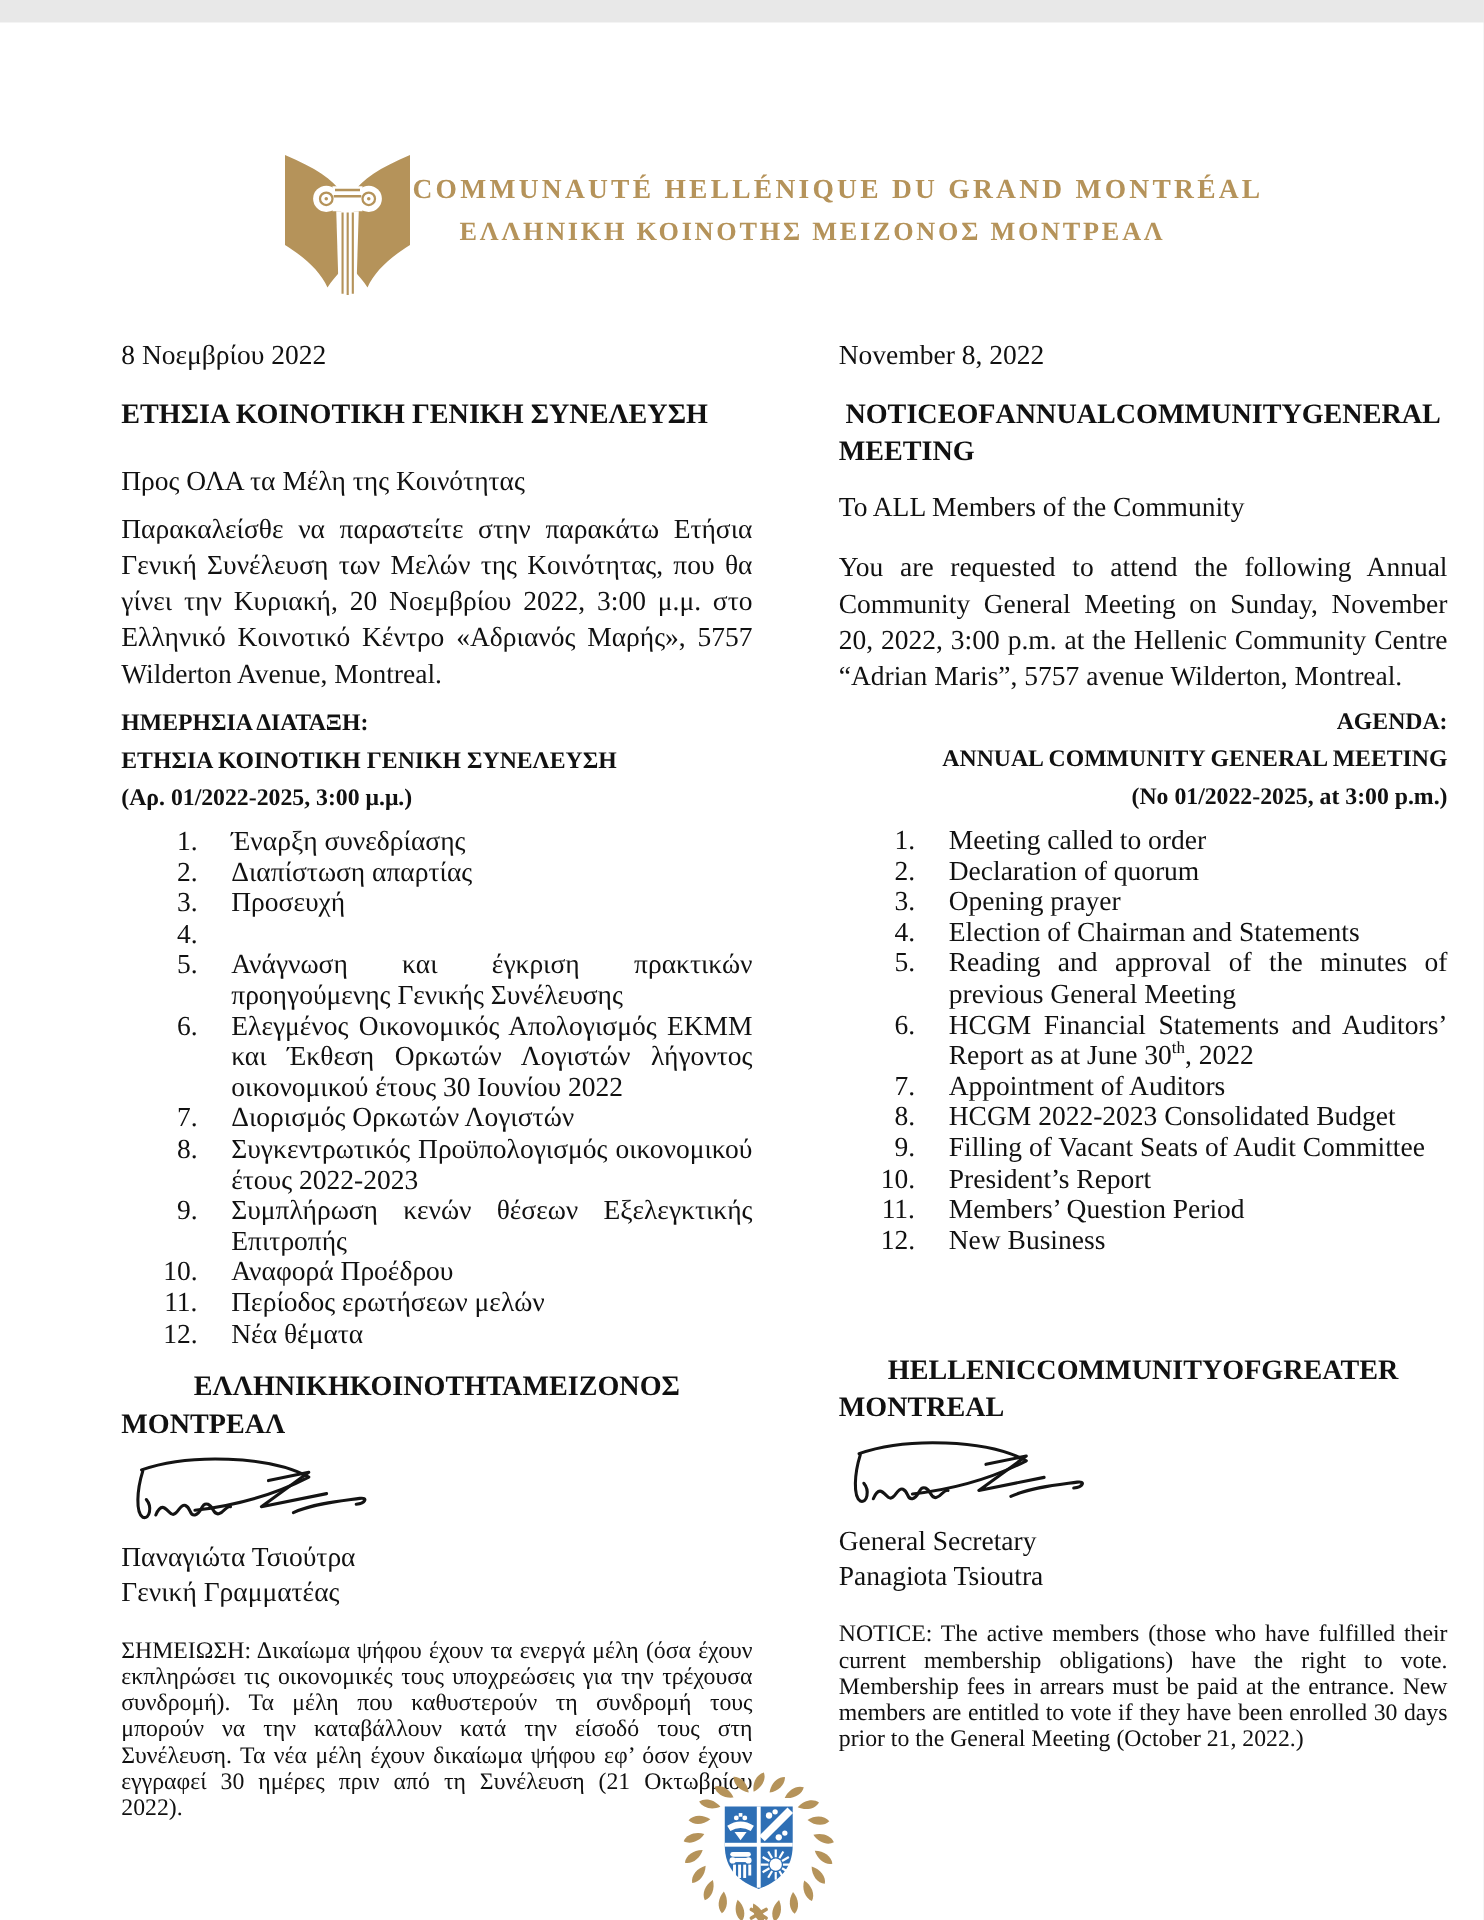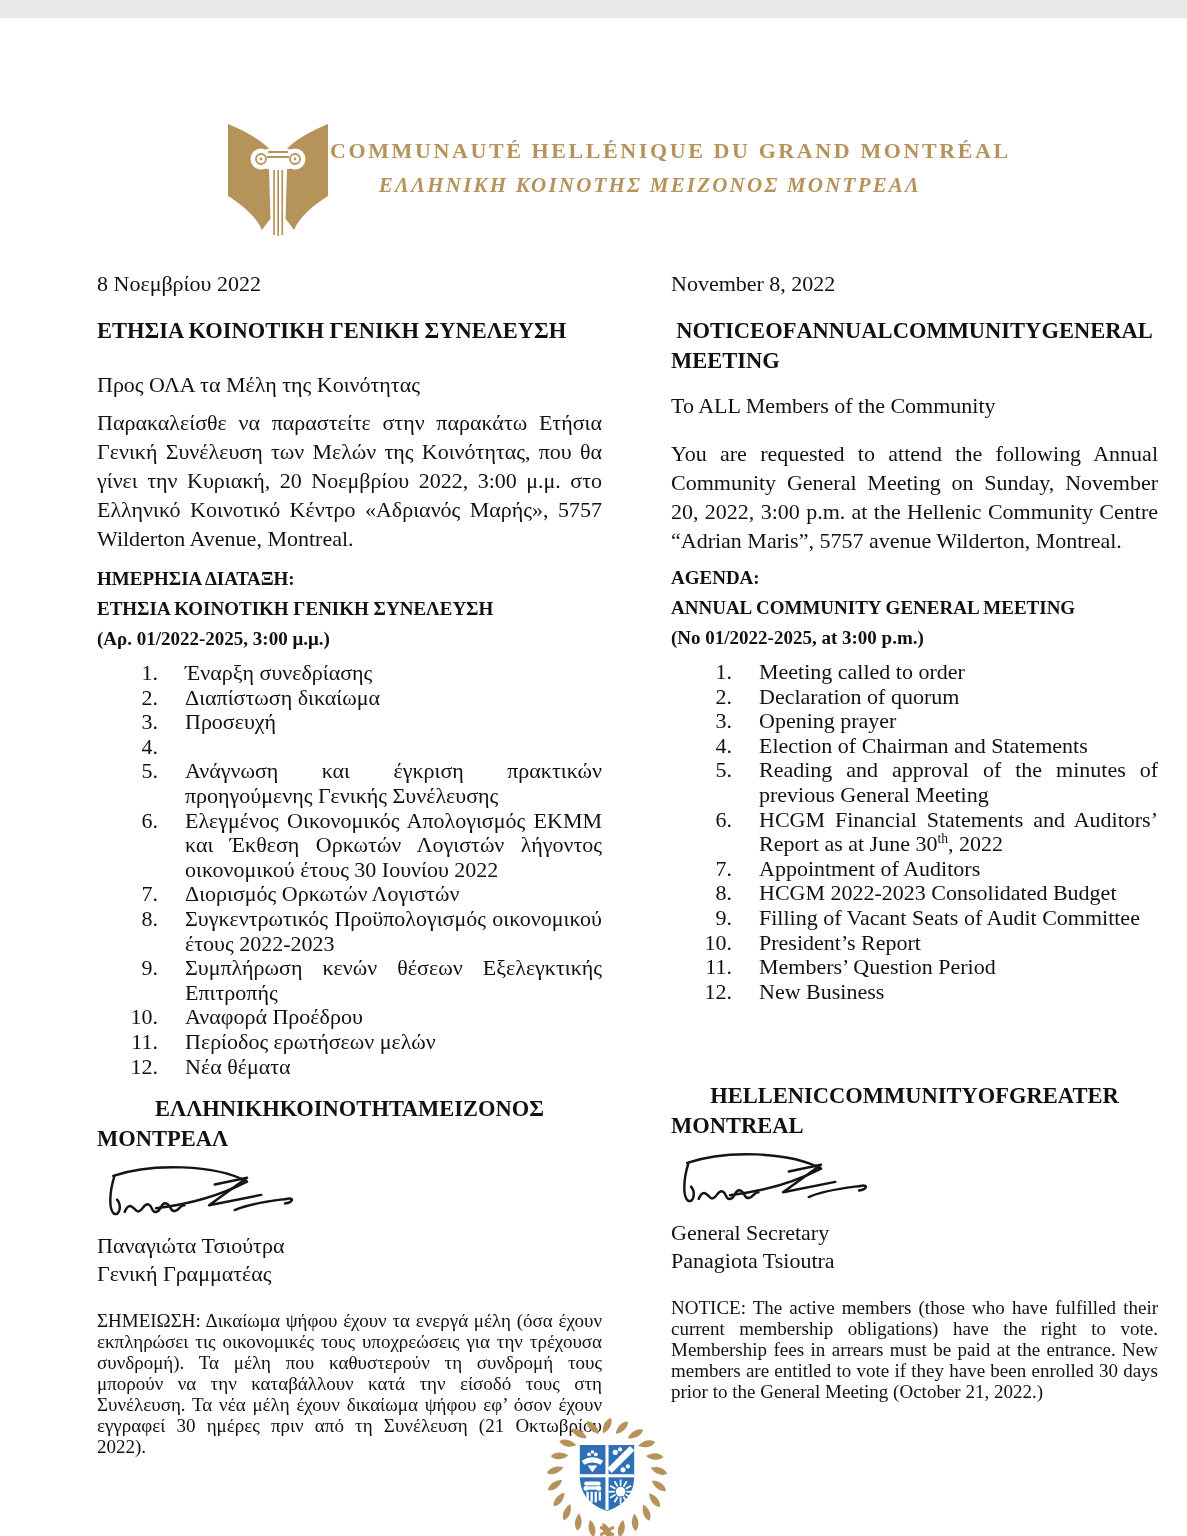--- a/index.html
+++ b/index.html
@@ -10,35 +10,35 @@
     background:#ffffff;
     font-family:"Liberation Serif","DejaVu Serif",serif;
     color:#111;
     overflow:hidden;
   }
   
   .masthead{display:flex;align-items:flex-start;padding:104px 0 0 226px;}
   .logo-book{flex:none;}
   .masthead-text{width:640px;text-align:center;margin-top:16px;color:#b5935a;}
   .mast-line1{font-size:22px;font-weight:bold;letter-spacing:2.6px;white-space:nowrap;}
-  .mast-line2{font-size:21px;font-weight:bold;letter-spacing:2.2px;margin-top:9px;white-space:nowrap;font-style:italic;}
+  .mast-line2{font-size:21px;font-weight:bold;letter-spacing:2.2px;margin-top:9px;white-space:nowrap;}
   
   .columns{display:flex;padding:0 50px 0 97px;gap:69px;margin-top:30px;}
   .col{font-size:22px;line-height:28px;}
   .col-left{width:505px;flex:none;}
   .col-right{width:487px;flex:none;}
   .date{margin:0 0 18px 0;}
   .doc-title{font-size:22.5px;font-weight:bold;line-height:30px;margin:0;}
   .jline{display:flex;justify-content:center;}
   .salutation{margin:25px 0 0 0;}
   .body-par{margin:9px 0 0 0;text-align:justify;line-height:29px;}
   .col-right .salutation{margin-top:16px;}
   .col-right .body-par{margin-top:19px;}
   .agenda-head{font-size:19px;font-weight:bold;line-height:30px;margin:11px 0 0 0;}
-  .col-right .agenda-head{margin-top:8px;}
+  .col-right .agenda-head{margin-top:8px;text-align:right;}
   ol.agenda{list-style:none;margin:7px 0 0 0;padding:0;}
   ol.agenda li{display:flex;line-height:24.6px;}
   .num{flex:none;width:88px;box-sizing:border-box;text-align:right;padding-right:27px;}
   .itx{flex:1;text-align:justify;}
   sup{font-size:0.62em;line-height:0;}
   .org-name{font-size:22.5px;font-weight:bold;line-height:30px;margin:15px 0 0 0;}
   .col-right .org-name{margin-top:77px;}
   .sig{display:block;margin:2px 0 0 2px;}
   .sig-name{margin:2px 0 0 0;line-height:28px;}
   .note{margin:19px 0 0 0;font-size:19px;line-height:21px;text-align:justify;}
@@ -88,21 +88,21 @@
         <div>(Αρ. 01/2022-2025, 3:00 μ.μ.)</div>
       </h3>
 
       <ol class="agenda">
         <li>
             <span class="num">1.</span>
             <span class="itx">Έναρξη συνεδρίασης</span>
           </li>
         <li>
             <span class="num">2.</span>
-            <span class="itx">Διαπίστωση δικαίωμα</span>
+            <span class="itx">Διαπίστωση απαρτίας</span>
           </li>
         <li>
             <span class="num">3.</span>
             <span class="itx">Προσευχή</span>
           </li>
         <li>
             <span class="num">4.</span>
           </li>
         <li>
             <span class="num">5.</span>

